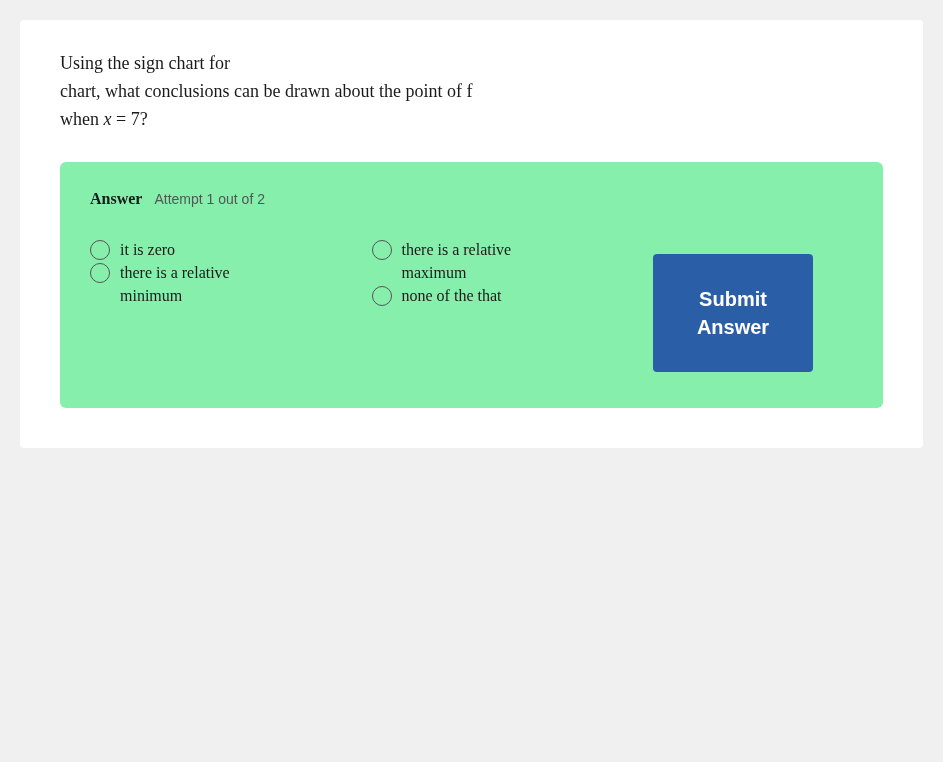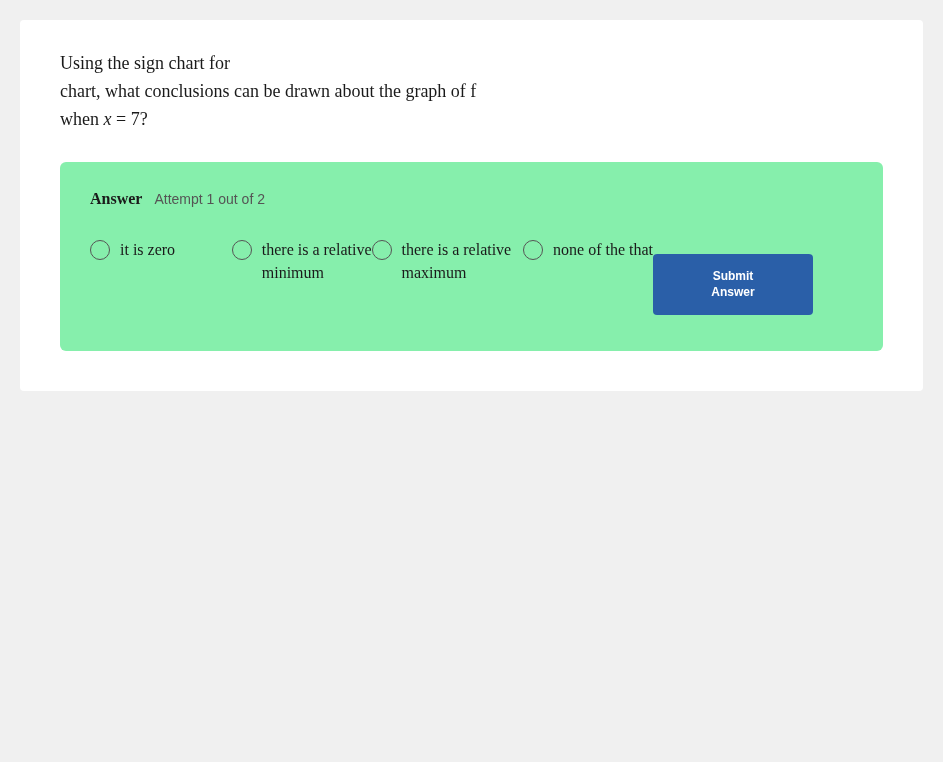--- a/index.html
+++ b/index.html
@@ -64,21 +64,21 @@
 
     .options-grid {
       display: grid;
       grid-template-columns: 1fr 1fr 200px;
       gap: 0;
       align-items: start;
     }
 
     .options-col {
       display: flex;
-      flex-direction: row;
+      flex-direction: column;
       justify-content: space-between;
     }
 
     .option-item {
       display: flex;
       align-items: flex-start;
       gap: 10px;
       cursor: pointer;
     }
 
@@ -101,43 +101,43 @@
       color: #1a1a1a;
       line-height: 1.45;
       font-family: Georgia, serif;
     }
 
     .submit-button {
       background-color: #2a5fa8;
       color: #ffffff;
       border: none;
       border-radius: 4px;
-      padding: 14px 20px;
-      font-size: 12px;
+      padding: 31px 20px;
+      font-size: 20px;
       font-weight: bold;
       cursor: pointer;
       width: 160px;
       text-align: center;
       line-height: 1.4;
       font-family: Arial, sans-serif;
       margin-top: 10px;
     }
 
     sup {
       font-size: 0.75em;
     }
   </style>
 </head>
 <body>
 
 <div class="page-container">
 
   <div class="question-text">
     <span class="math-line">Using the sign chart for</span>
-    <span class="math-line">chart, what conclusions can be drawn about the graph of f</span>
+    <span class="math-line">chart, what conclusions can be drawn about the point of f</span>
     <span class="math-line">when <i>x</i> = 7?</span>
   </div>
 
   <div class="answer-box">
 
     <div class="answer-header">
       <span class="answer-label">Answer</span>
       <span class="attempt-text">Attempt 1 out of 2</span>
     </div>
 

